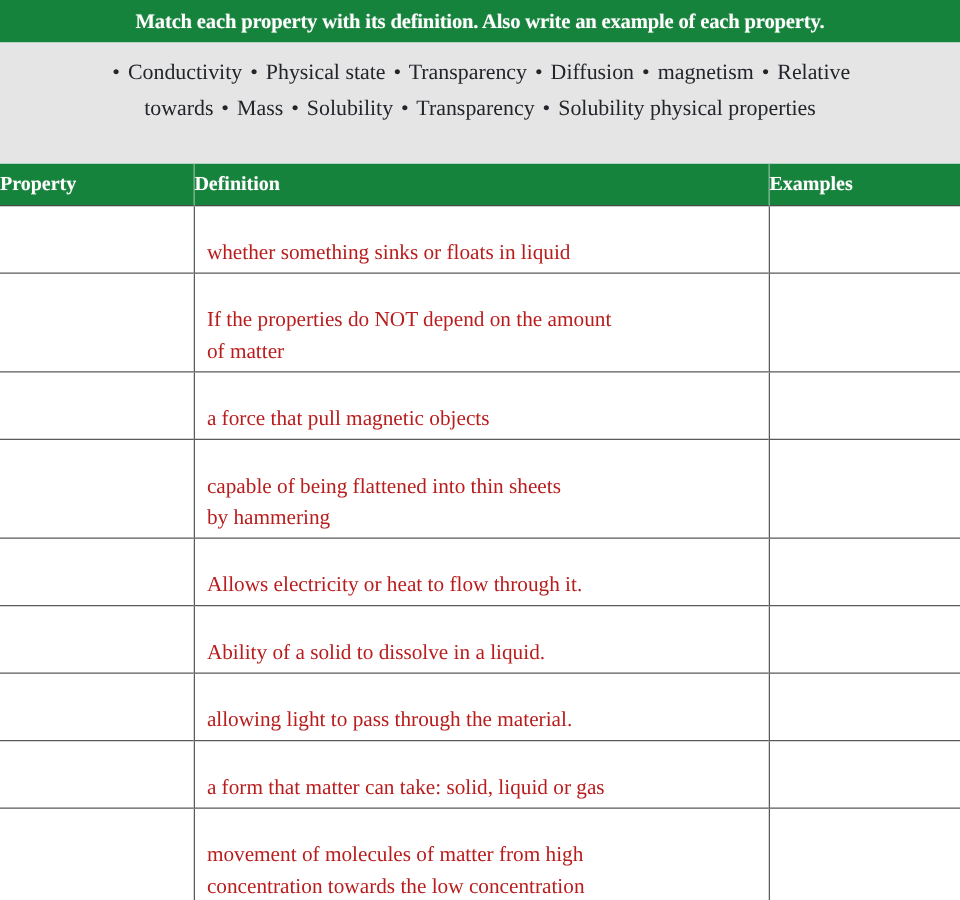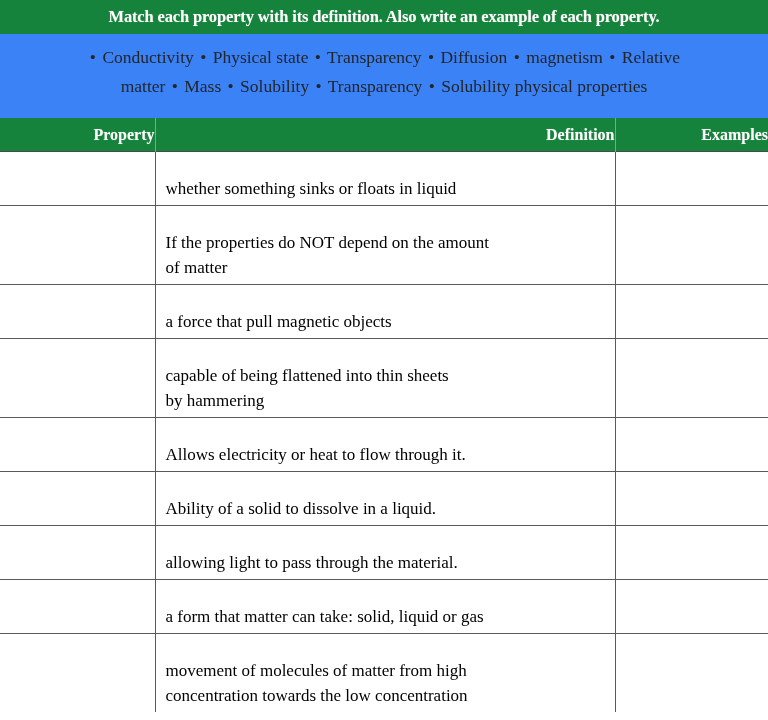--- a/index.html
+++ b/index.html
@@ -37,22 +37,22 @@
     font-family: "Liberation Serif", serif;
     font-weight: bold;
     font-size: 16.5px;
     letter-spacing: -0.15px;
     white-space: nowrap;
     text-shadow: 0 0 1px rgba(255,255,255,0.35);
   }
 
   
   .wordbank {
-    background: #3b82f6;
-    height: 84px;
+    background: #e5e5e5;
+    height: 97px;
     box-sizing: border-box;
     padding: 9px 60px 0 60px;
     text-align: center;
   }
   .wordbank-line {
     font-family: "Liberation Serif", serif;
     font-size: 17.5px;
     line-height: 29px;
     color: #22252a;
     white-space: nowrap;
@@ -71,21 +71,21 @@
   .tbl col.c-ex   { width: 153px; }
 
   .tbl thead th {
     background: #16833C;
     color: #ffffff;
     font-family: "Liberation Serif", serif;
     font-weight: bold;
     font-size: 16px;
     height: 33px;
     padding: 0;
-    text-align: right;
+    text-align: left;
     vertical-align: middle;
     border-right: 1px solid #6fae86;
     text-shadow: 0 0 1px rgba(255,255,255,0.3);
   }
   .tbl thead th.last { border-right: none; font-family: Liberation Serif, serif; }
   .tbl thead tr { border-bottom: 1px solid #4a4a4a; }
 
   .tbl tbody td {
     border-top: 1px solid #5a5a5a;
     border-right: 1px solid #5a5a5a;
@@ -94,21 +94,21 @@
     background: #ffffff;
   }
   .tbl tbody td.cell-ex { border-right: none; }
 
   .tbl tbody tr:first-child td { border-top: none; }
 
   .def-text {
     font-family: "Liberation Serif", serif;
     font-size: 17px;
     line-height: 25px;
-    color: #000000;
+    color: #b91c1c;
     padding: 4px 8px 4px 10px;
     white-space: pre-line;
     margin-top: 20px;
   }
 
   .cell-prop, .cell-ex { background: #ffffff; }
 </style>
 </head>
 <body>
 
@@ -127,21 +127,21 @@
       <span class="wb-bullet">•</span>
       <span class="wb-item">Transparency</span>
       <span class="wb-bullet">•</span>
       <span class="wb-item">Diffusion</span>
       <span class="wb-bullet">•</span>
       <span class="wb-item">magnetism</span>
       <span class="wb-bullet">•</span>
       <span class="wb-item">Relative</span>
     </div>
     <div class="wordbank-line">
-      <span class="wb-item">matter</span>
+      <span class="wb-item">towards</span>
       <span class="wb-bullet">•</span>
       <span class="wb-item">Mass</span>
       <span class="wb-bullet">•</span>
       <span class="wb-item">Solubility</span>
       <span class="wb-bullet">•</span>
       <span class="wb-item">Transparency</span>
       <span class="wb-bullet">•</span>
       <span class="wb-item">Solubility physical properties</span>
     </div>
   </div>

